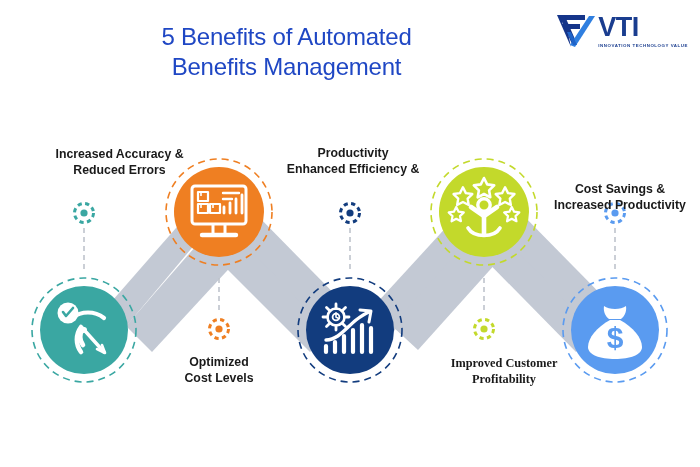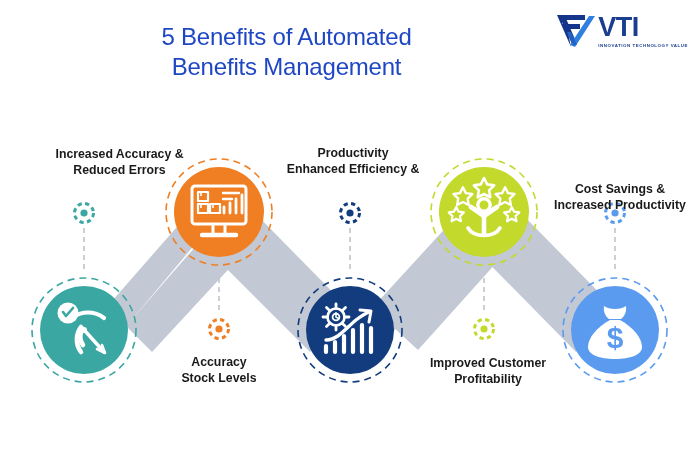--- a/index.html
+++ b/index.html
@@ -30,21 +30,21 @@
   .canvas{position:absolute;left:0;top:0;width:700px;height:467px;}
 
   
   .lbl{
     position:absolute;text-align:center;color:#1a1a1a;
     font-size:12.3px;font-weight:bold;line-height:16px;
   }
   .lbl-1{left:17px;   top:146px;width:205px;}
   .lbl-2{left:139px; top:354px;width:160px;}
   .lbl-3{left:256px; top:145px;width:194px;}
-  .lbl-4{left:400px; top:355px;width:176px;}
+  .lbl-4{left:416px; top:355px;width:176px;font-family:Liberation Serif, serif;}
   .lbl-5{left:540px; top:146px;width:160px;margin-top:35px;}
 </style>
 </head>
 <body>
 
 <div id="stage">
 
   <div class="logo">
     <div class="logo-mark">
       <svg width="40" height="34" viewBox="0 0 40 34">
@@ -181,22 +181,22 @@
       </g>
     </g>
   </svg>
 
   <div class="lbl lbl-1">
     <div>Increased Accuracy &amp;</div>
     <div>Reduced Errors</div>
   </div>
 
   <div class="lbl lbl-2">
-    <div>Accuracy</div>
-    <div>Stock Levels</div>
+    <div>Optimized</div>
+    <div>Cost Levels</div>
   </div>
 
   <div class="lbl lbl-3">
     <div>Productivity</div>
     <div>Enhanced Efficiency &amp;</div>
   </div>
 
   <div class="lbl lbl-4">
     <div>Improved Customer</div>
     <div>Profitability</div>

